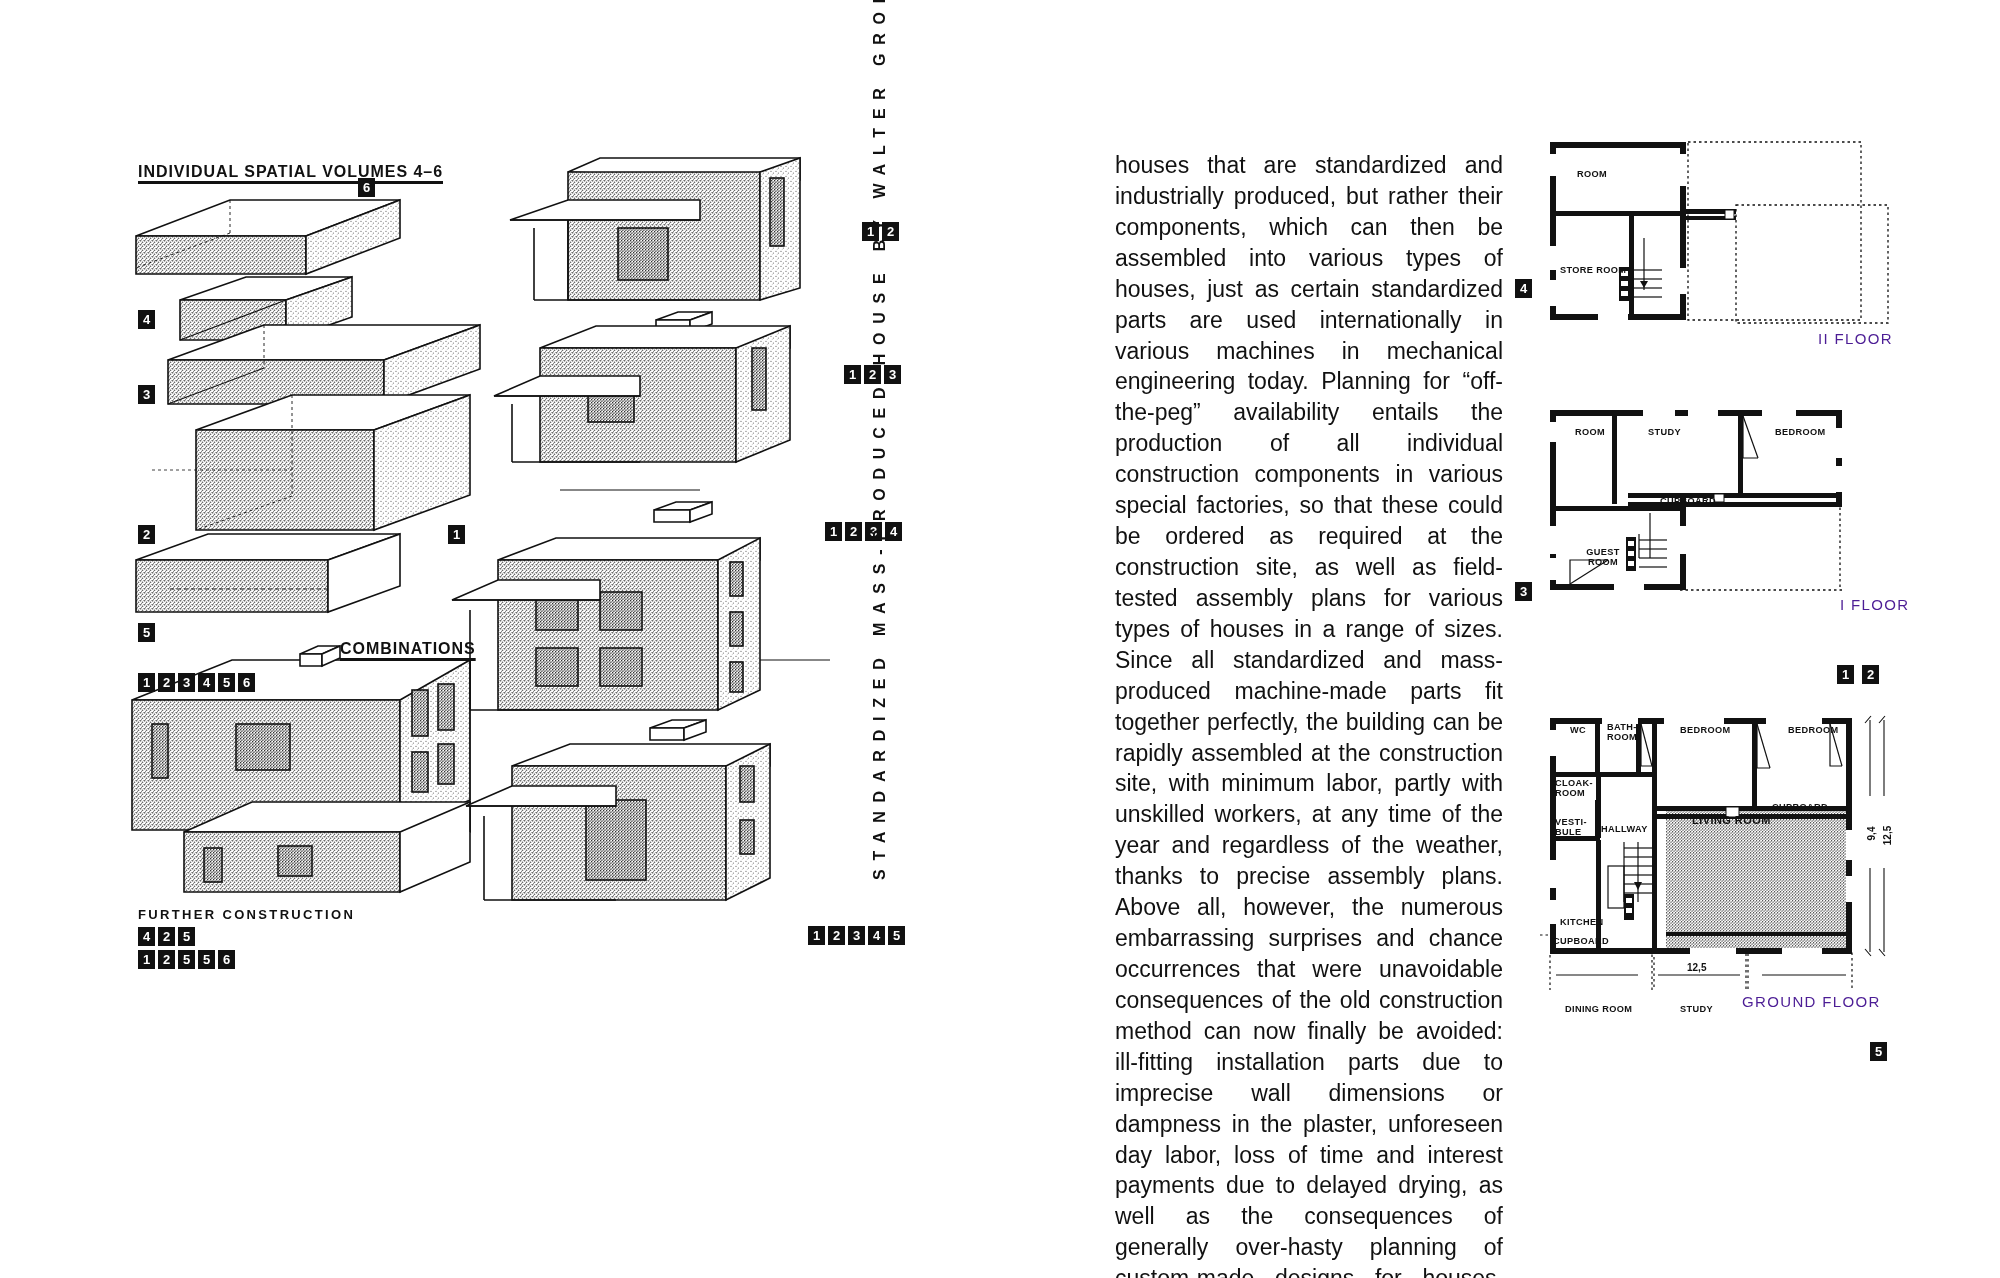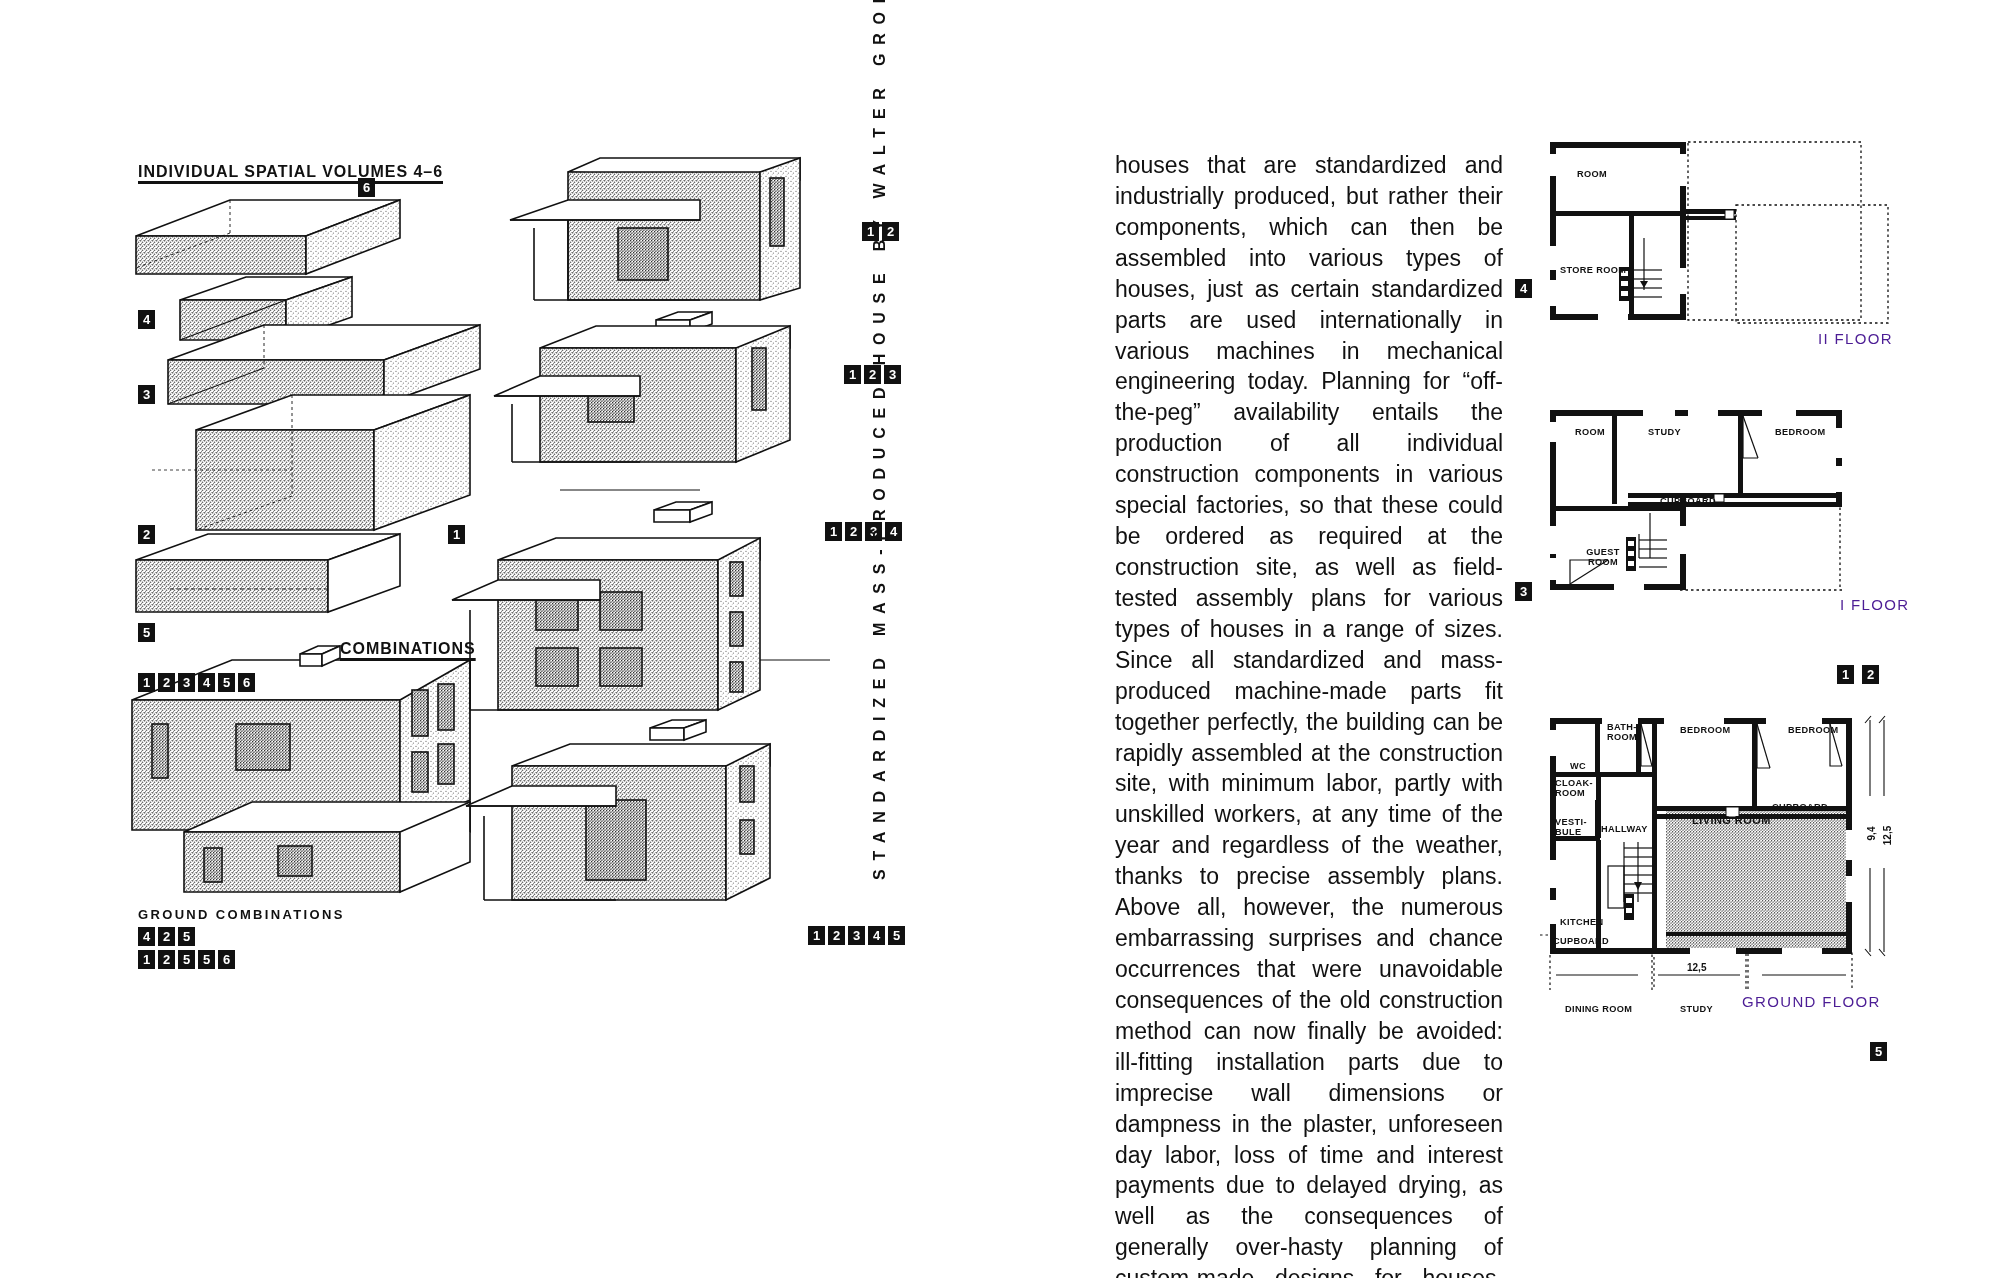--- a/index.html
+++ b/index.html
@@ -275,21 +275,21 @@
 
     <div id="combo-all-row" class="numrow">
       <span class="numbox">1</span>
       <span class="numbox">2</span>
       <span class="numbox">3</span>
       <span class="numbox">4</span>
       <span class="numbox">5</span>
       <span class="numbox">6</span>
     </div>
 
-    <div id="further-label">GROUND COMBINATIONS</div>
+    <div id="further-label">FURTHER CONSTRUCTION</div>
     <div id="further-row1" class="numrow">
       <span class="numbox">4</span>
       <span class="numbox">2</span>
       <span class="numbox">5</span>
     </div>
     <div id="further-row2" class="numrow">
       <span class="numbox">1</span>
       <span class="numbox">2</span>
       <span class="numbox">5</span>
       <span class="numbox">5</span>
@@ -542,21 +542,21 @@
           <path d="M325 259 l6 7 M339 259 l6 7"></path>
         </g>
 
         <g stroke="#111" fill="none" stroke-width="1.1">
           <line x1="118" y1="285" x2="200" y2="285"></line>
           <line x1="222" y1="285" x2="306" y2="285"></line>
           <line x1="16" y1="285" x2="98" y2="285"></line>
         </g>
       </svg>
 
-      <div class="planlabel" style="left:50px; top:762px;">WC</div>
+      <div class="planlabel" style="left:50px; top:726px;">WC</div>
       <div class="planlabel" style="left:87px; top:723px; width:34px;">BATH-ROOM</div>
       <div class="planlabel" style="left:160px; top:726px;">BEDROOM</div>
       <div class="planlabel" style="left:268px; top:726px;">BEDROOM</div>
       <div class="planlabel" style="left:35px; top:779px; width:38px;">CLOAK-ROOM</div>
       <div class="planlabel" style="left:35px; top:818px; width:36px;">VESTI-BULE</div>
       <div class="planlabel" style="left:81px; top:825px;">HALLWAY</div>
       <div class="planlabel" style="left:172px; top:815px; font-size:11px;">LIVING ROOM</div>
       <div class="planlabel" style="left:252px; top:803px;">CUPBOARD</div>
       <div class="planlabel" style="left:40px; top:918px;">KITCHEN</div>
       <div class="planlabel" style="left:33px; top:937px;">CUPBOARD</div>

